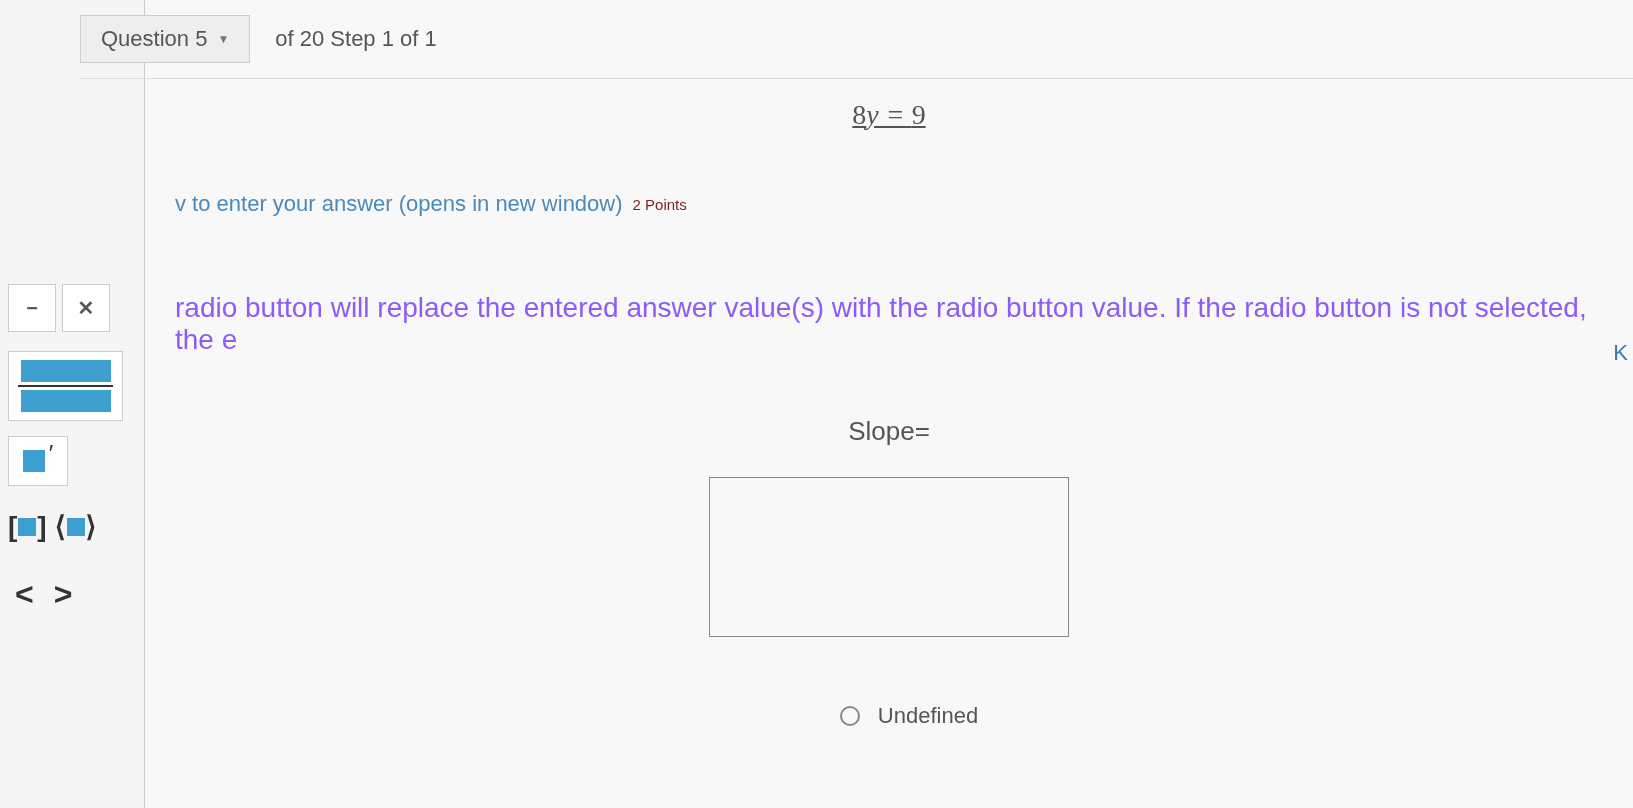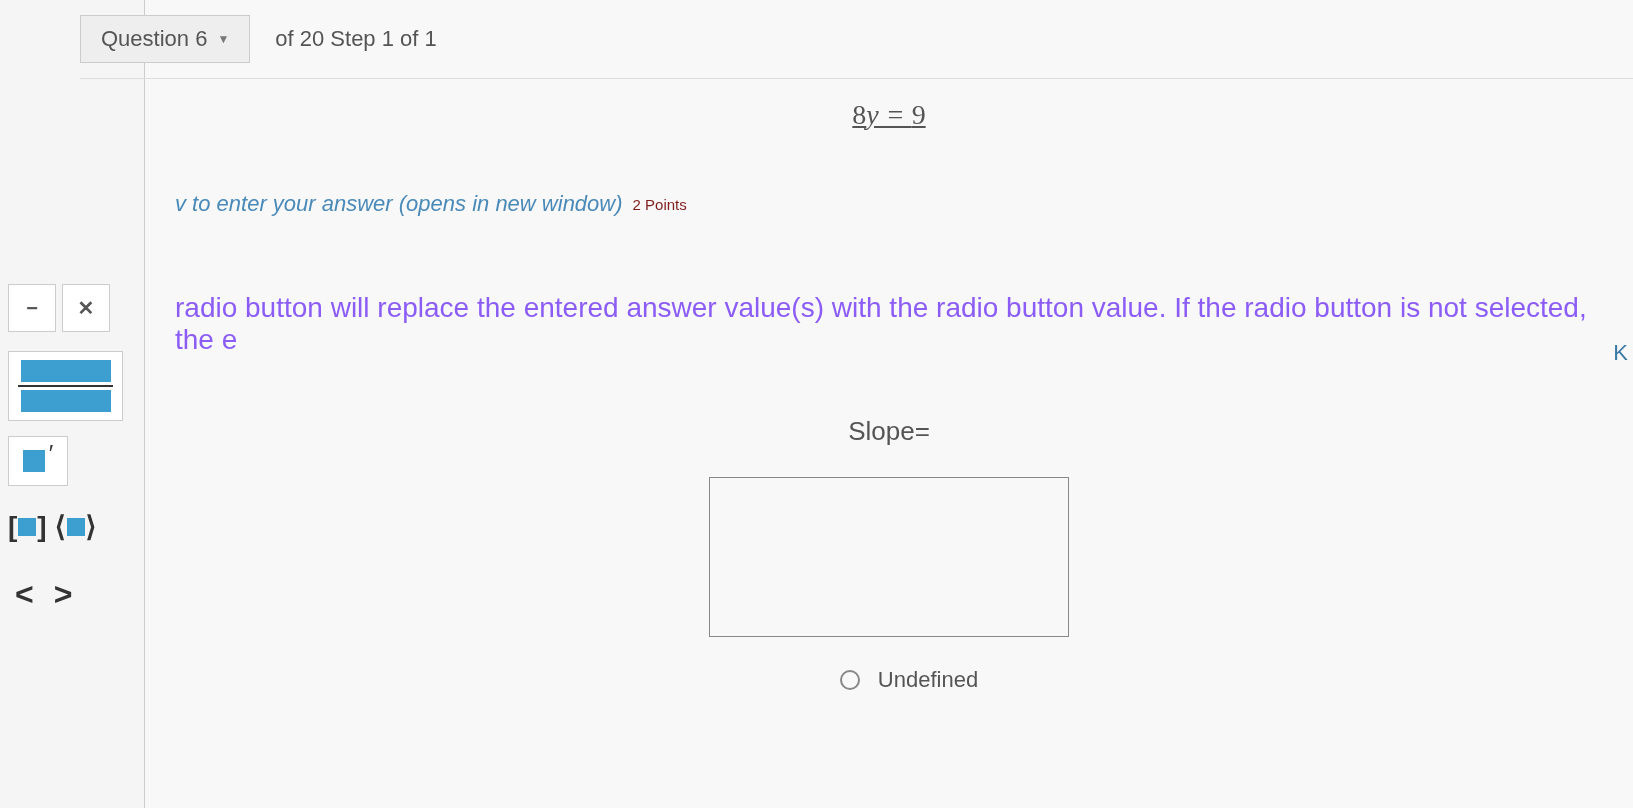--- a/index.html
+++ b/index.html
@@ -167,21 +167,20 @@
     .answer-section {
       padding: 20px 30px;
     }
     .hint-row {
       display: flex;
       align-items: center;
       gap: 10px;
     }
     .hint-text {
       color: #4a8ab8;
-      font-style: italic;
       font-size: 22px;
     }
     .points {
       color: #7f1d1d;
       font-size: 15px;
     }
     .k-letter {
       position: absolute;
       right: 5px;
       top: 340px;
@@ -208,20 +207,21 @@
       width: 360px;
       height: 160px;
       border: 1px solid #888;
       background: transparent;
     }
     .radio-option {
       display: flex;
       align-items: center;
       gap: 18px;
       margin-left: 40px;
+      margin-top: 36px;
     }
     .radio-circle {
       width: 20px;
       height: 20px;
       border: 2px solid #888;
       border-radius: 50%;
       cursor: pointer;
     }
   </style>
 </head>
@@ -248,21 +248,21 @@
     </div>
     <div class="toolbar-compare">
       <div class="compare-btn">&lt;</div>
       <div class="compare-btn">&gt;</div>
     </div>
   </div>
 
   <div class="content">
     <div class="header">
       <div class="question-dropdown">
-        <span>Question 6</span>
+        <span>Question 5</span>
         <span class="dropdown-caret">▼</span>
       </div>
       <div class="step-info">of 20 Step 1 of 1</div>
     </div>
 
     <div class="equation"><span class="num">8</span>y = <span class="num">9</span></div>
 
     <div class="answer-section">
       <div class="hint-row">
         <span class="hint-text">v to enter your answer (opens in new window)</span>

